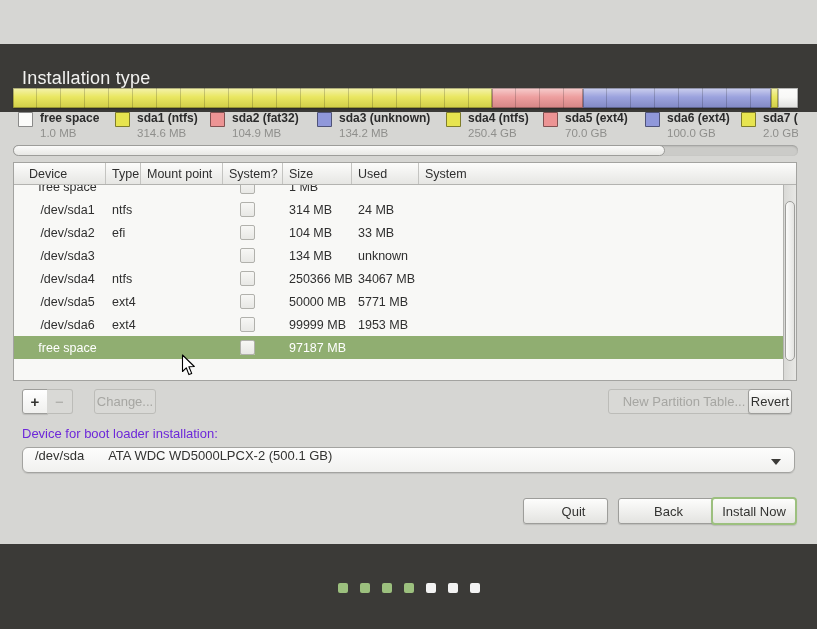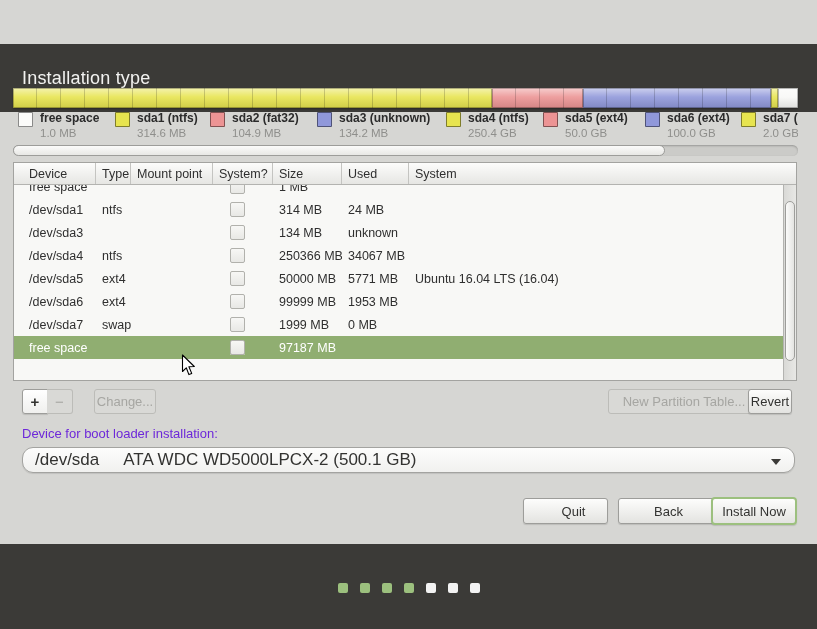--- a/index.html
+++ b/index.html
@@ -75,21 +75,21 @@
   }
   .trow{
     height:23px;display:flex;align-items:center;
     font-size:12.5px;color:#2f2f2f;white-space:nowrap;
   }
   .trow.partial{margin-top:-10px;}
   .trow.selected{color:#ffffff;}
   .cell{box-sizing:border-box;padding-left:6px;overflow:hidden;flex-shrink:0;}
   .hcell{box-sizing:border-box;padding-left:6px;border-right:1px solid #c4c4c1;
          display:flex;align-items:center;flex-shrink:0;}
-  .c-device{width:82px;padding-left:15px;}
+  .c-device{width:92px;padding-left:15px;text-align:center;}
   .c-type{width:35px;}
   .c-mount{width:82px;}
   .c-format{width:60px;}
   .c-size{width:69px;}
   .c-used{width:67px;}
   .c-system{flex:1 1 auto;border-right:none;}
   .checkbox{
     width:13px;height:13px;margin-left:17px;
     border:1px solid #b1b1ac;border-radius:2px;
     background:linear-gradient(#f7f7f5,#e8e8e5);
@@ -127,22 +127,22 @@
   .btn-back{left:618px;top:498px;width:101px;height:26px;}
   .btn-install{
     left:711px;top:497px;width:86px;height:28px;
     border:2px solid #9cc07e;border-radius:4px;
   }
   
   .boot-label{position:absolute;left:22px;top:426px;font-size:13px;color:#6d28d9;}
   .combo{
     position:absolute;left:22px;top:447px;width:773px;height:26px;box-sizing:border-box;
     background:linear-gradient(#fdfdfc,#f1f1ef);
-    border:1px solid #a3a3a0;border-radius:11px;
-    display:flex;align-items:center;font-size:17px;color:#333331;
+    border:1px solid #a3a3a0;border-radius:6px;
+    display:flex;font-size:13px;color:#333331;
     box-shadow:0 1px 1px rgba(0,0,0,.10);
   }
   .combo .dev{margin-left:12px;}
   .combo .desc{margin-left:24px;}
   .combo-arrow{
     position:absolute;right:13px;top:11px;width:0;height:0;
     border-left:5px solid transparent;border-right:5px solid transparent;
     border-top:6px solid #3b3a37;
   }
   
@@ -185,21 +185,21 @@
       <span class="leg-size">134.2 MB</span>
     </div>
     <div class="leg-item" style="left: 433px;">
       <span class="leg-swatch" style="background: rgb(231, 228, 79);"></span>
       <span class="leg-name">sda4 (ntfs)</span>
       <span class="leg-size">250.4 GB</span>
     </div>
     <div class="leg-item" style="left: 530px;">
       <span class="leg-swatch" style="background: rgb(236, 148, 148);"></span>
       <span class="leg-name">sda5 (ext4)</span>
-      <span class="leg-size">50.0 GB</span>
+      <span class="leg-size">70.0 GB</span>
     </div>
     <div class="leg-item" style="left: 632px;">
       <span class="leg-swatch" style="background: rgb(144, 152, 218);"></span>
       <span class="leg-name">sda6 (ext4)</span>
       <span class="leg-size">100.0 GB</span>
     </div>
     <div class="leg-item" style="left: 728px;">
       <span class="leg-swatch" style="background: rgb(231, 228, 79);"></span>
       <span class="leg-name">sda7 (l</span>
       <span class="leg-size">2.0 GB</span>
@@ -237,20 +237,31 @@
         <div class="cell c-type">ntfs</div>
         <div class="cell c-mount"></div>
         <div class="cell c-format" style="padding-left: 0px;">
           <div class="checkbox"></div>
         </div>
         <div class="cell c-size">314 MB</div>
         <div class="cell c-used">24 MB</div>
         <div class="cell c-system"></div>
       </div>
       <div class="trow">
+        <div class="cell c-device">/dev/sda2</div>
+        <div class="cell c-type">efi</div>
+        <div class="cell c-mount"></div>
+        <div class="cell c-format" style="padding-left: 0px;">
+          <div class="checkbox"></div>
+        </div>
+        <div class="cell c-size">104 MB</div>
+        <div class="cell c-used">33 MB</div>
+        <div class="cell c-system"></div>
+      </div>
+      <div class="trow">
         <div class="cell c-device">/dev/sda3</div>
         <div class="cell c-type"></div>
         <div class="cell c-mount"></div>
         <div class="cell c-format" style="padding-left: 0px;">
           <div class="checkbox"></div>
         </div>
         <div class="cell c-size">134 MB</div>
         <div class="cell c-used">unknown</div>
         <div class="cell c-system"></div>
       </div>
@@ -267,42 +278,30 @@
       </div>
       <div class="trow">
         <div class="cell c-device">/dev/sda5</div>
         <div class="cell c-type">ext4</div>
         <div class="cell c-mount"></div>
         <div class="cell c-format" style="padding-left: 0px;">
           <div class="checkbox"></div>
         </div>
         <div class="cell c-size">50000 MB</div>
         <div class="cell c-used">5771 MB</div>
-        <div class="cell c-system">Ubuntu 16.04 LTS (16.04)</div>
       </div>
       <div class="trow">
         <div class="cell c-device">/dev/sda6</div>
         <div class="cell c-type">ext4</div>
         <div class="cell c-mount"></div>
         <div class="cell c-format" style="padding-left: 0px;">
           <div class="checkbox"></div>
         </div>
         <div class="cell c-size">99999 MB</div>
         <div class="cell c-used">1953 MB</div>
-        <div class="cell c-system"></div>
-      </div>
-      <div class="trow">
-        <div class="cell c-device">/dev/sda7</div>
-        <div class="cell c-type">swap</div>
-        <div class="cell c-mount"></div>
-        <div class="cell c-format" style="padding-left: 0px;">
-          <div class="checkbox"></div>
-        </div>
-        <div class="cell c-size">1999 MB</div>
-        <div class="cell c-used">0 MB</div>
         <div class="cell c-system"></div>
       </div>
       <div class="trow selected" style="background: rgb(144, 174, 113);">
         <div class="cell c-device">free space</div>
         <div class="cell c-type"></div>
         <div class="cell c-mount"></div>
         <div class="cell c-format" style="padding-left: 0px;">
           <div class="checkbox"></div>
         </div>
         <div class="cell c-size">97187 MB</div>

